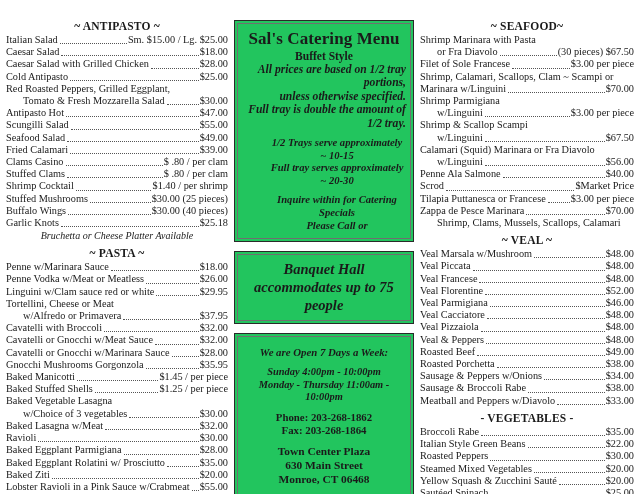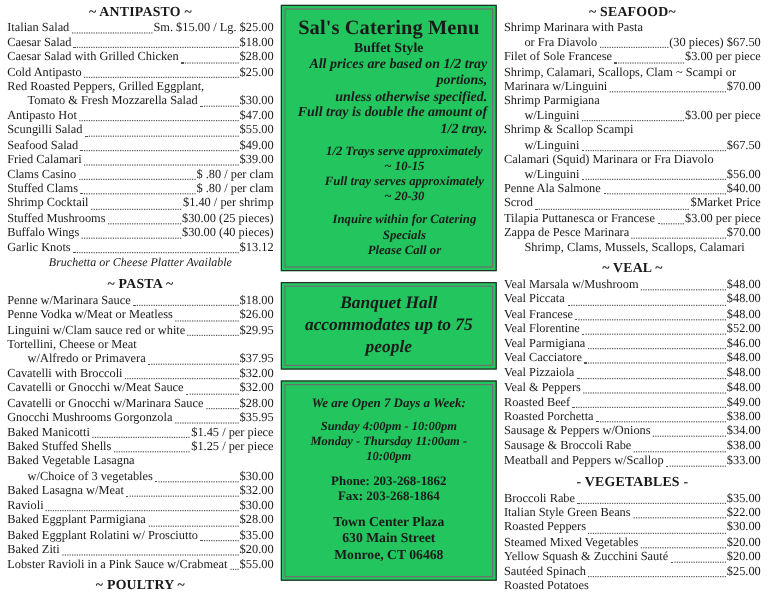--- a/index.html
+++ b/index.html
@@ -13,21 +13,21 @@
     overflow: hidden;
     font-family: "Liberation Serif", serif;
     color: #1a1a1a;
     position: relative;
   }
   .page {
     width: 640px;
     height: 494px;
     display: flex;
     box-sizing: border-box;
-    padding: 4px 3px 2px 3px;
+    padding: 20px 3px 2px 3px;
     border-radius: 14px;
   }
   .col-left   { width: 228px; padding: 0 3px; box-sizing: border-box; }
   .col-center { width: 186px; padding: 0 3px; box-sizing: border-box; }
   .col-right  { width: 220px; padding: 0 3px; box-sizing: border-box; }
 
   
   .sec-head {
     text-align: center;
     font-weight: bold;
@@ -222,21 +222,21 @@
           <span class="price">$30.00 (25 pieces)</span>
         </div>
         <div class="row">
           <span class="name">Buffalo Wings</span>
           <span class="dots"></span>
           <span class="price">$30.00 (40 pieces)</span>
         </div>
         <div class="row">
           <span class="name">Garlic Knots</span>
           <span class="dots"></span>
-          <span class="price">$13.12</span>
+          <span class="price">$25.18</span>
         </div>
       </div>
     <div class="note-italic">Bruchetta or Cheese Platter Available</div>
 
     <div class="sec-head tight">~ PASTA ~</div>
     <div class="menu-list">
         <div class="row">
           <span class="name">Penne w/Marinara Sauce</span>
           <span class="dots"></span>
           <span class="price">$18.00</span>
@@ -534,21 +534,21 @@
           <span class="name">Sausage &amp; Peppers w/Onions</span>
           <span class="dots"></span>
           <span class="price">$34.00</span>
         </div>
         <div class="row">
           <span class="name">Sausage &amp; Broccoli Rabe</span>
           <span class="dots"></span>
           <span class="price">$38.00</span>
         </div>
         <div class="row">
-          <span class="name">Meatball and Peppers w/Scallop</span>
+          <span class="name">Meatball and Peppers w/Diavolo</span>
           <span class="dots"></span>
           <span class="price">$33.00</span>
         </div>
       </div>
 
     <div class="sec-head tight">- VEGETABLES -</div>
     <div class="menu-list">
         <div class="row">
           <span class="name">Broccoli Rabe</span>
           <span class="dots"></span>

